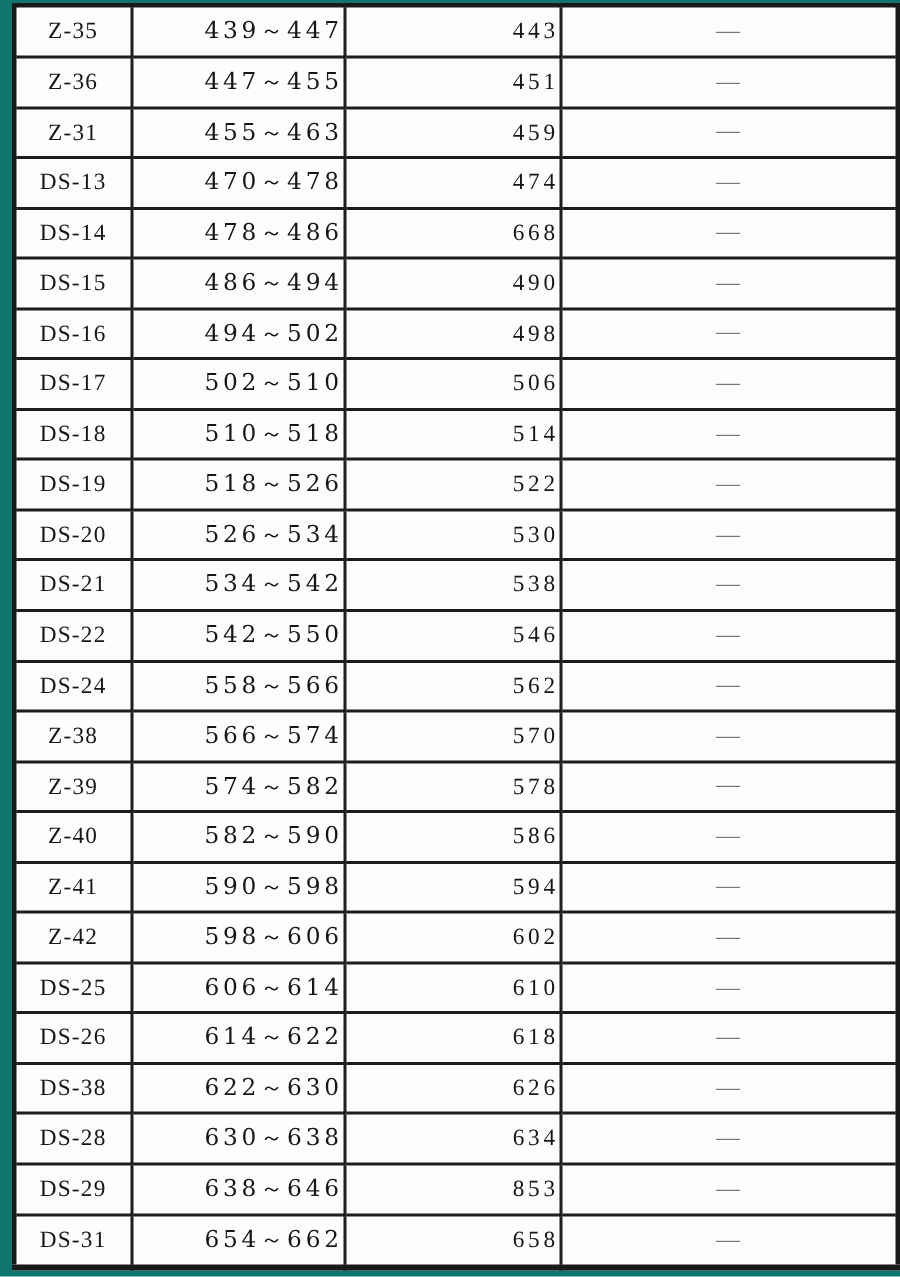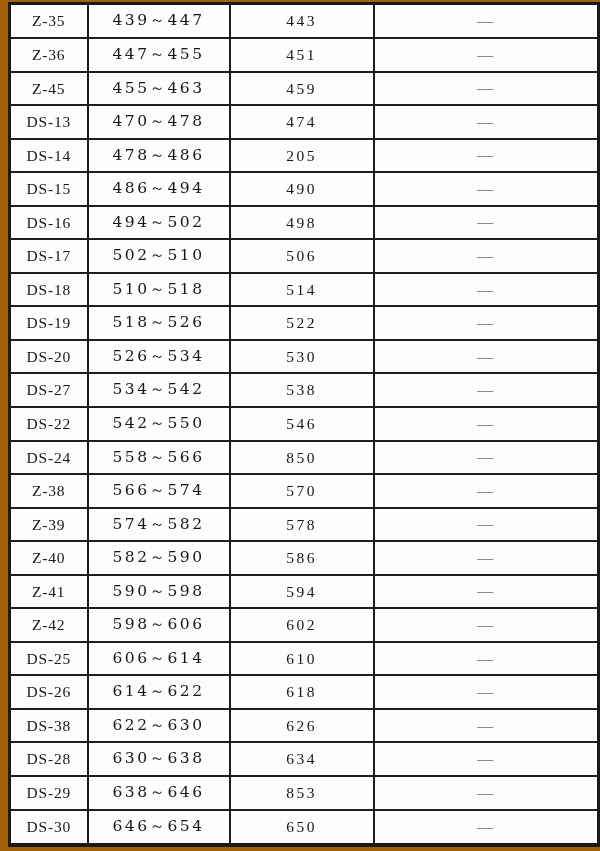--- a/index.html
+++ b/index.html
@@ -10,21 +10,21 @@
     width: 600px;
     height: 851px;
     position: relative;
     overflow: hidden;
     background: #fbfbf9;
     font-family: "Liberation Serif", "DejaVu Serif", "DejaVu Sans", serif;
   }
   .sheet {
     position: absolute;
     inset: 0;
-    background: #a16207;
+    background: #0f766e;
   }
   table.data-table {
     position: absolute;
     left: 8px;
     top: 2px;
     width: 589px;
     height: 845px;
     border-collapse: collapse;
     table-layout: fixed;
     background: #fdfdfc;
@@ -40,20 +40,21 @@
     font-size: 15.5px;
     line-height: 1;
     white-space: nowrap;
     overflow: hidden;
   }
   td.c-model {
     letter-spacing: 0.8px;
   }
   td.c-range, td.c-center {
     letter-spacing: 2.5px;
+    text-align: right;
   }
   td.c-range {
     font-family: "DejaVu Serif", "Liberation Serif", "DejaVu Sans", serif;
   }
   td.c-note {
     color: #787878;
     font-size: 16px;
     letter-spacing: 1px;
   }
 </style>
@@ -75,35 +76,35 @@
     <td class="c-center">443</td>
     <td class="c-note">—</td>
   </tr>
         <tr>
     <td class="c-model">Z-36</td>
     <td class="c-range">447～455</td>
     <td class="c-center">451</td>
     <td class="c-note">—</td>
   </tr>
         <tr>
-    <td class="c-model">Z-45</td>
+    <td class="c-model">Z-31</td>
     <td class="c-range">455～463</td>
     <td class="c-center">459</td>
     <td class="c-note">—</td>
   </tr>
         <tr>
     <td class="c-model">DS-13</td>
     <td class="c-range">470～478</td>
     <td class="c-center">474</td>
     <td class="c-note">—</td>
   </tr>
         <tr>
     <td class="c-model">DS-14</td>
     <td class="c-range">478～486</td>
-    <td class="c-center">205</td>
+    <td class="c-center">668</td>
     <td class="c-note">—</td>
   </tr>
         <tr>
     <td class="c-model">DS-15</td>
     <td class="c-range">486～494</td>
     <td class="c-center">490</td>
     <td class="c-note">—</td>
   </tr>
         <tr>
     <td class="c-model">DS-16</td>
@@ -129,35 +130,35 @@
     <td class="c-center">522</td>
     <td class="c-note">—</td>
   </tr>
         <tr>
     <td class="c-model">DS-20</td>
     <td class="c-range">526～534</td>
     <td class="c-center">530</td>
     <td class="c-note">—</td>
   </tr>
         <tr>
-    <td class="c-model">DS-27</td>
+    <td class="c-model">DS-21</td>
     <td class="c-range">534～542</td>
     <td class="c-center">538</td>
     <td class="c-note">—</td>
   </tr>
         <tr>
     <td class="c-model">DS-22</td>
     <td class="c-range">542～550</td>
     <td class="c-center">546</td>
     <td class="c-note">—</td>
   </tr>
         <tr>
     <td class="c-model">DS-24</td>
     <td class="c-range">558～566</td>
-    <td class="c-center">850</td>
+    <td class="c-center">562</td>
     <td class="c-note">—</td>
   </tr>
         <tr>
     <td class="c-model">Z-38</td>
     <td class="c-range">566～574</td>
     <td class="c-center">570</td>
     <td class="c-note">—</td>
   </tr>
         <tr>
     <td class="c-model">Z-39</td>
@@ -207,20 +208,20 @@
     <td class="c-center">634</td>
     <td class="c-note">—</td>
   </tr>
         <tr>
     <td class="c-model">DS-29</td>
     <td class="c-range">638～646</td>
     <td class="c-center">853</td>
     <td class="c-note">—</td>
   </tr>
         <tr>
-    <td class="c-model">DS-30</td>
-    <td class="c-range">646～654</td>
-    <td class="c-center">650</td>
+    <td class="c-model">DS-31</td>
+    <td class="c-range">654～662</td>
+    <td class="c-center">658</td>
     <td class="c-note">—</td>
   </tr>
       </tbody>
   </table>
 </div>
 
 </body></html>

